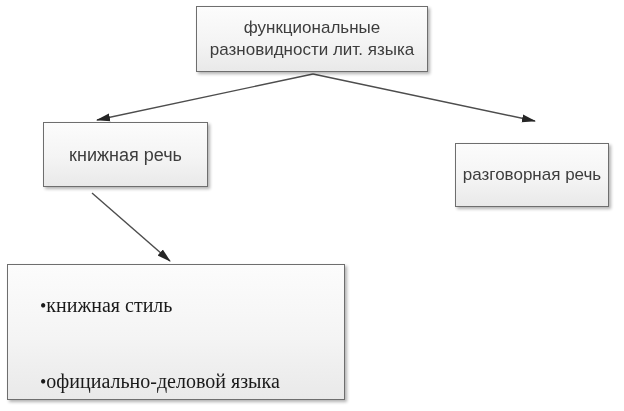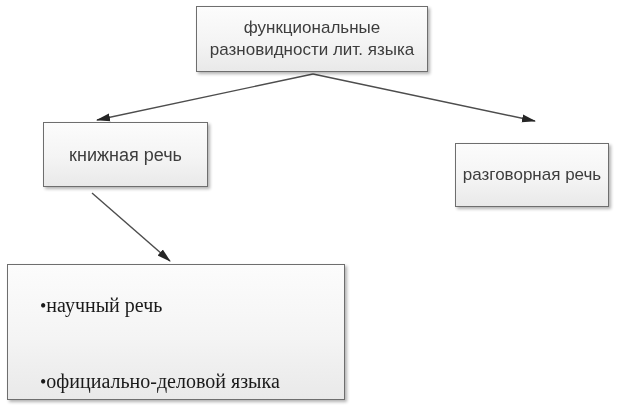--- a/index.html
+++ b/index.html
@@ -78,21 +78,21 @@
   <div class="box centered box-book">
     <span class="sans-label">книжная речь</span>
   </div>
 
   <div class="box centered box-colloq">
     <span class="sans-label">разговорная речь</span>
   </div>
 
   <div class="box box-styles">
     <div class="li">
-      <span class="bullet">•</span><span>научный речь</span><span class="italic"></span>
+      <span class="bullet">•</span><span>книжная стиль</span><span class="italic"></span>
     </div>
     <div class="li">
       <span class="bullet">•</span><span>официально-деловой языка</span><span class="italic"></span>
     </div>
 
   </div>
 
 </div>
 
 </body></html>

